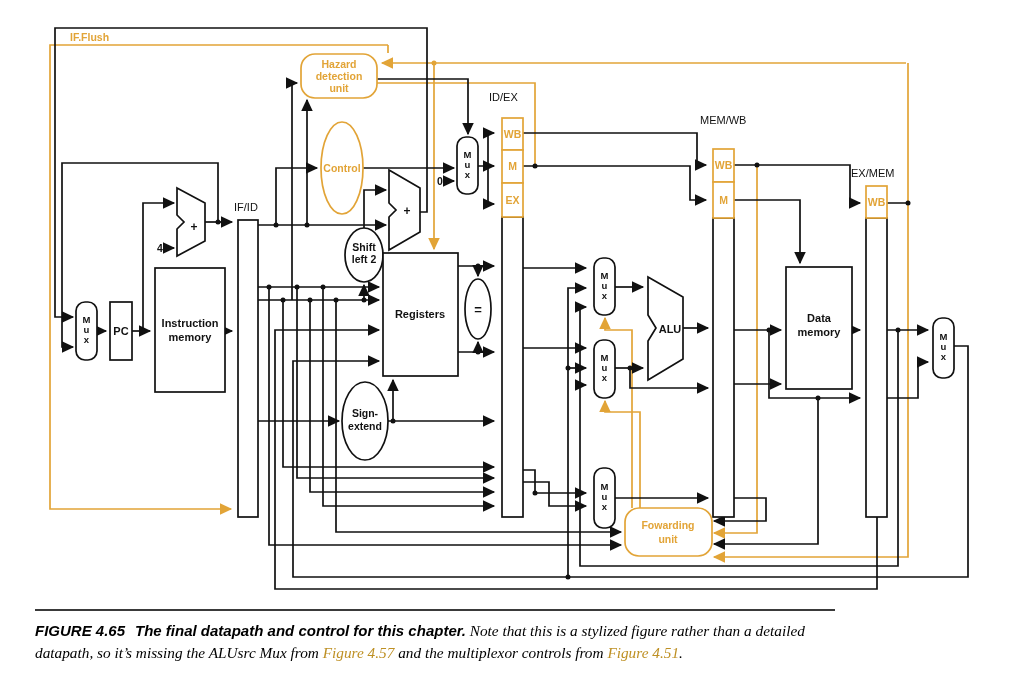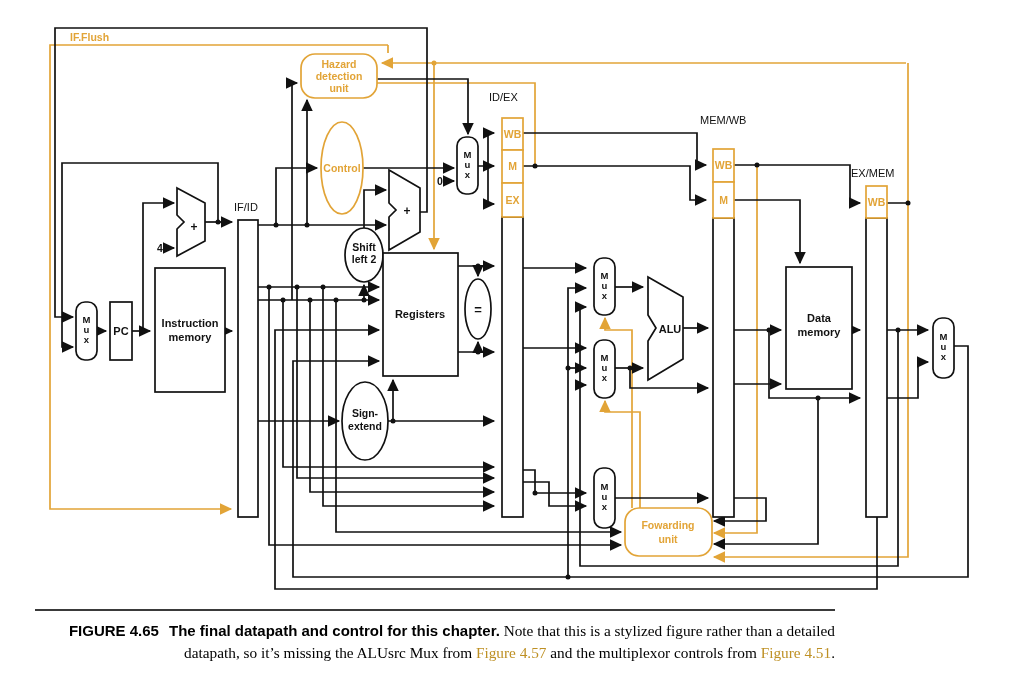--- a/index.html
+++ b/index.html
@@ -1,36 +1,36 @@
 <!DOCTYPE html>
 <html style="--gold: #E2A437; --link: #BE9024;"><head>
 <meta charset="utf-8">
 <style>
   :root { --gold:#E2A437; --link:#BE9024; --ink:#111; }
   html,body{margin:0;padding:0;background:#fff;}
-  .page{width:870px;height:678px;background:#fff;position:relative;font-family:"Liberation Sans",sans-serif;text-align:right;}
+  .page{width:870px;height:678px;background:#fff;position:relative;font-family:"Liberation Sans",sans-serif;}
   svg text{font-family:"Liberation Sans",sans-serif;fill:var(--ink);}
   .lb{font-size:11px;font-weight:bold;text-anchor:middle;}
   .lbr{font-size:11px;text-anchor:start;}
   .lg{font-size:10.5px;font-weight:bold;text-anchor:middle;fill:var(--gold);}
   .mx{font-size:9.5px;font-weight:bold;text-anchor:middle;}
   .gx{font-size:10.5px;font-weight:bold;text-anchor:middle;fill:var(--gold);}
   .sm{font-size:10.5px;font-weight:bold;text-anchor:middle;}
   .eq{font-size:13px;font-weight:bold;text-anchor:middle;}
   .pl{font-size:12px;font-weight:bold;text-anchor:middle;}
   .ifl{font-size:10.5px;font-weight:600;text-anchor:start;fill:var(--gold);}
   .w{fill:none;stroke:var(--ink);stroke-width:1.7;}
   .p{fill:none;stroke:var(--ink);stroke-width:1.7;}
   .g{fill:none;stroke:var(--gold);stroke-width:1.7;}
   .b{fill:#fff;stroke:var(--ink);stroke-width:1.7;}
   .gb{fill:#fff;stroke:var(--gold);stroke-width:1.7;}
   .dot{fill:var(--ink);}
   .gdot{fill:var(--gold);}
   .caption{margin:5px 35px 0 35px;border-top:2.5px solid #3a3a3a;padding-top:9px;
-           font-family:"Liberation Serif",serif;font-size:15.3px;line-height:1.45;color:#000;}
+           font-family:"Liberation Serif",serif;font-size:15.3px;line-height:1.45;color:#000;font-style:italic;}
   .cap-bold{font-family:"Liberation Sans",sans-serif;font-weight:bold;font-size:15px;}
   .cap-sp{margin-right:10px;}
   .cap-link{color:var(--link);cursor:pointer;}
 </style>
 </head>
 <body>
 
 <div class="page">
 <svg width="1024" height="600" viewBox="0 0 1024 600">
   <defs>

